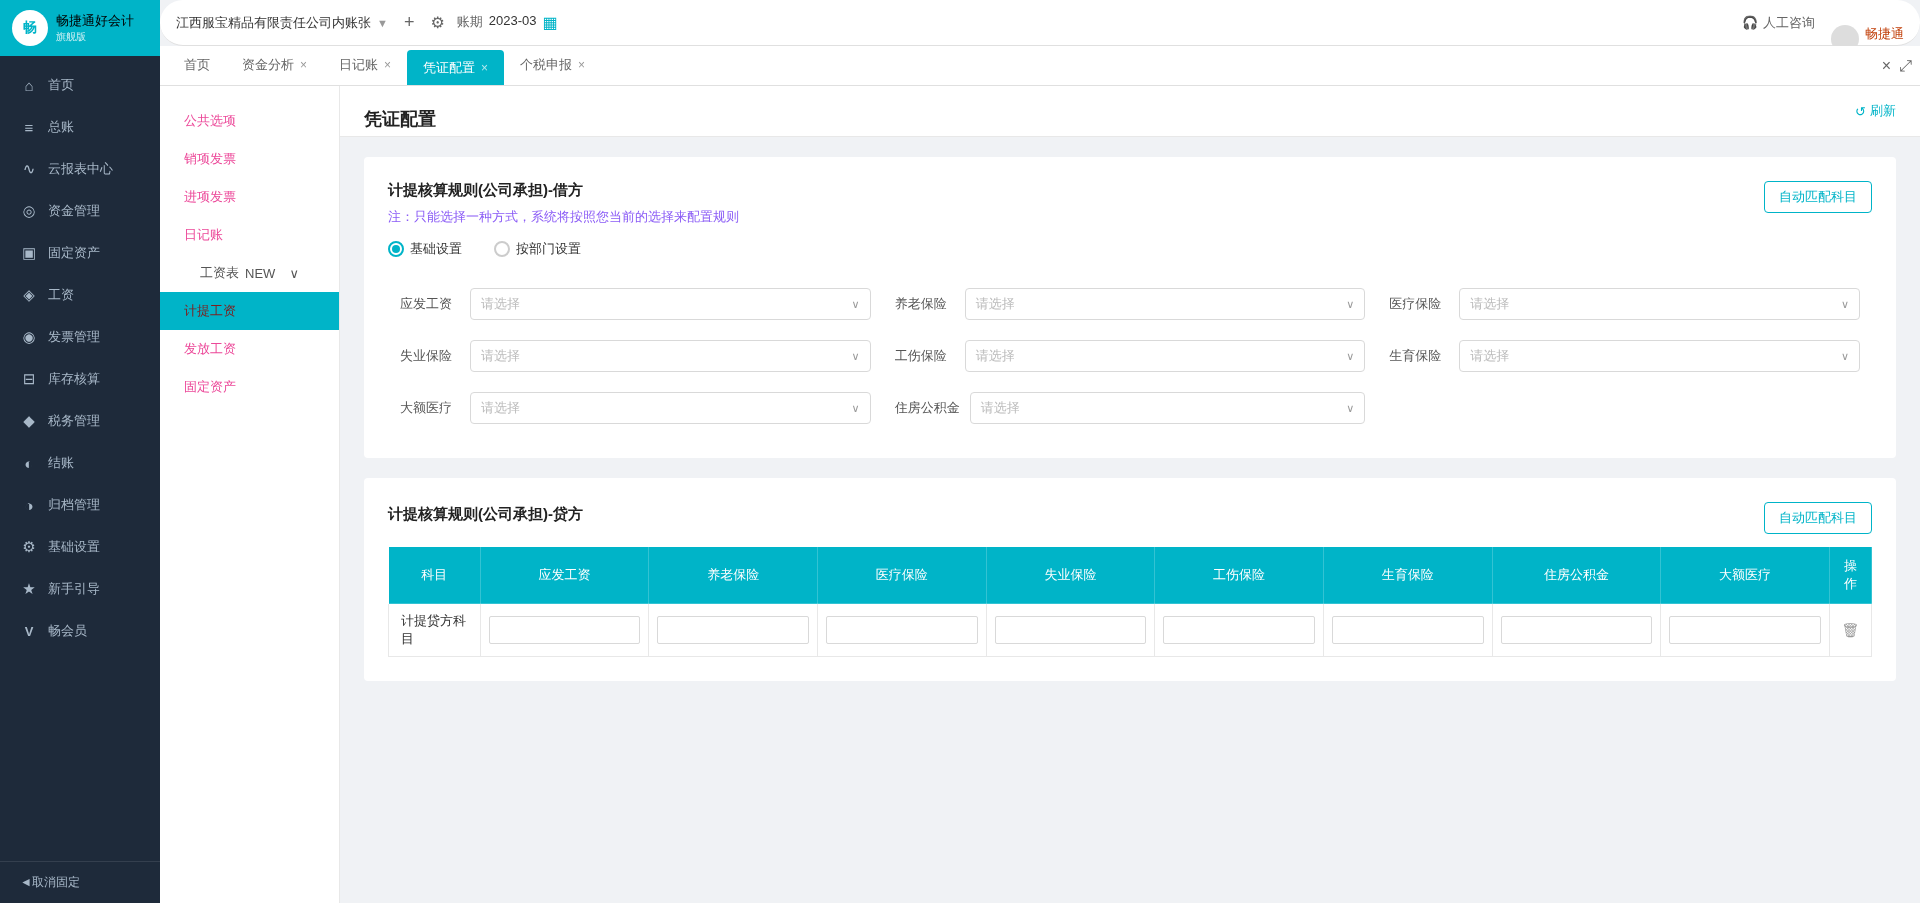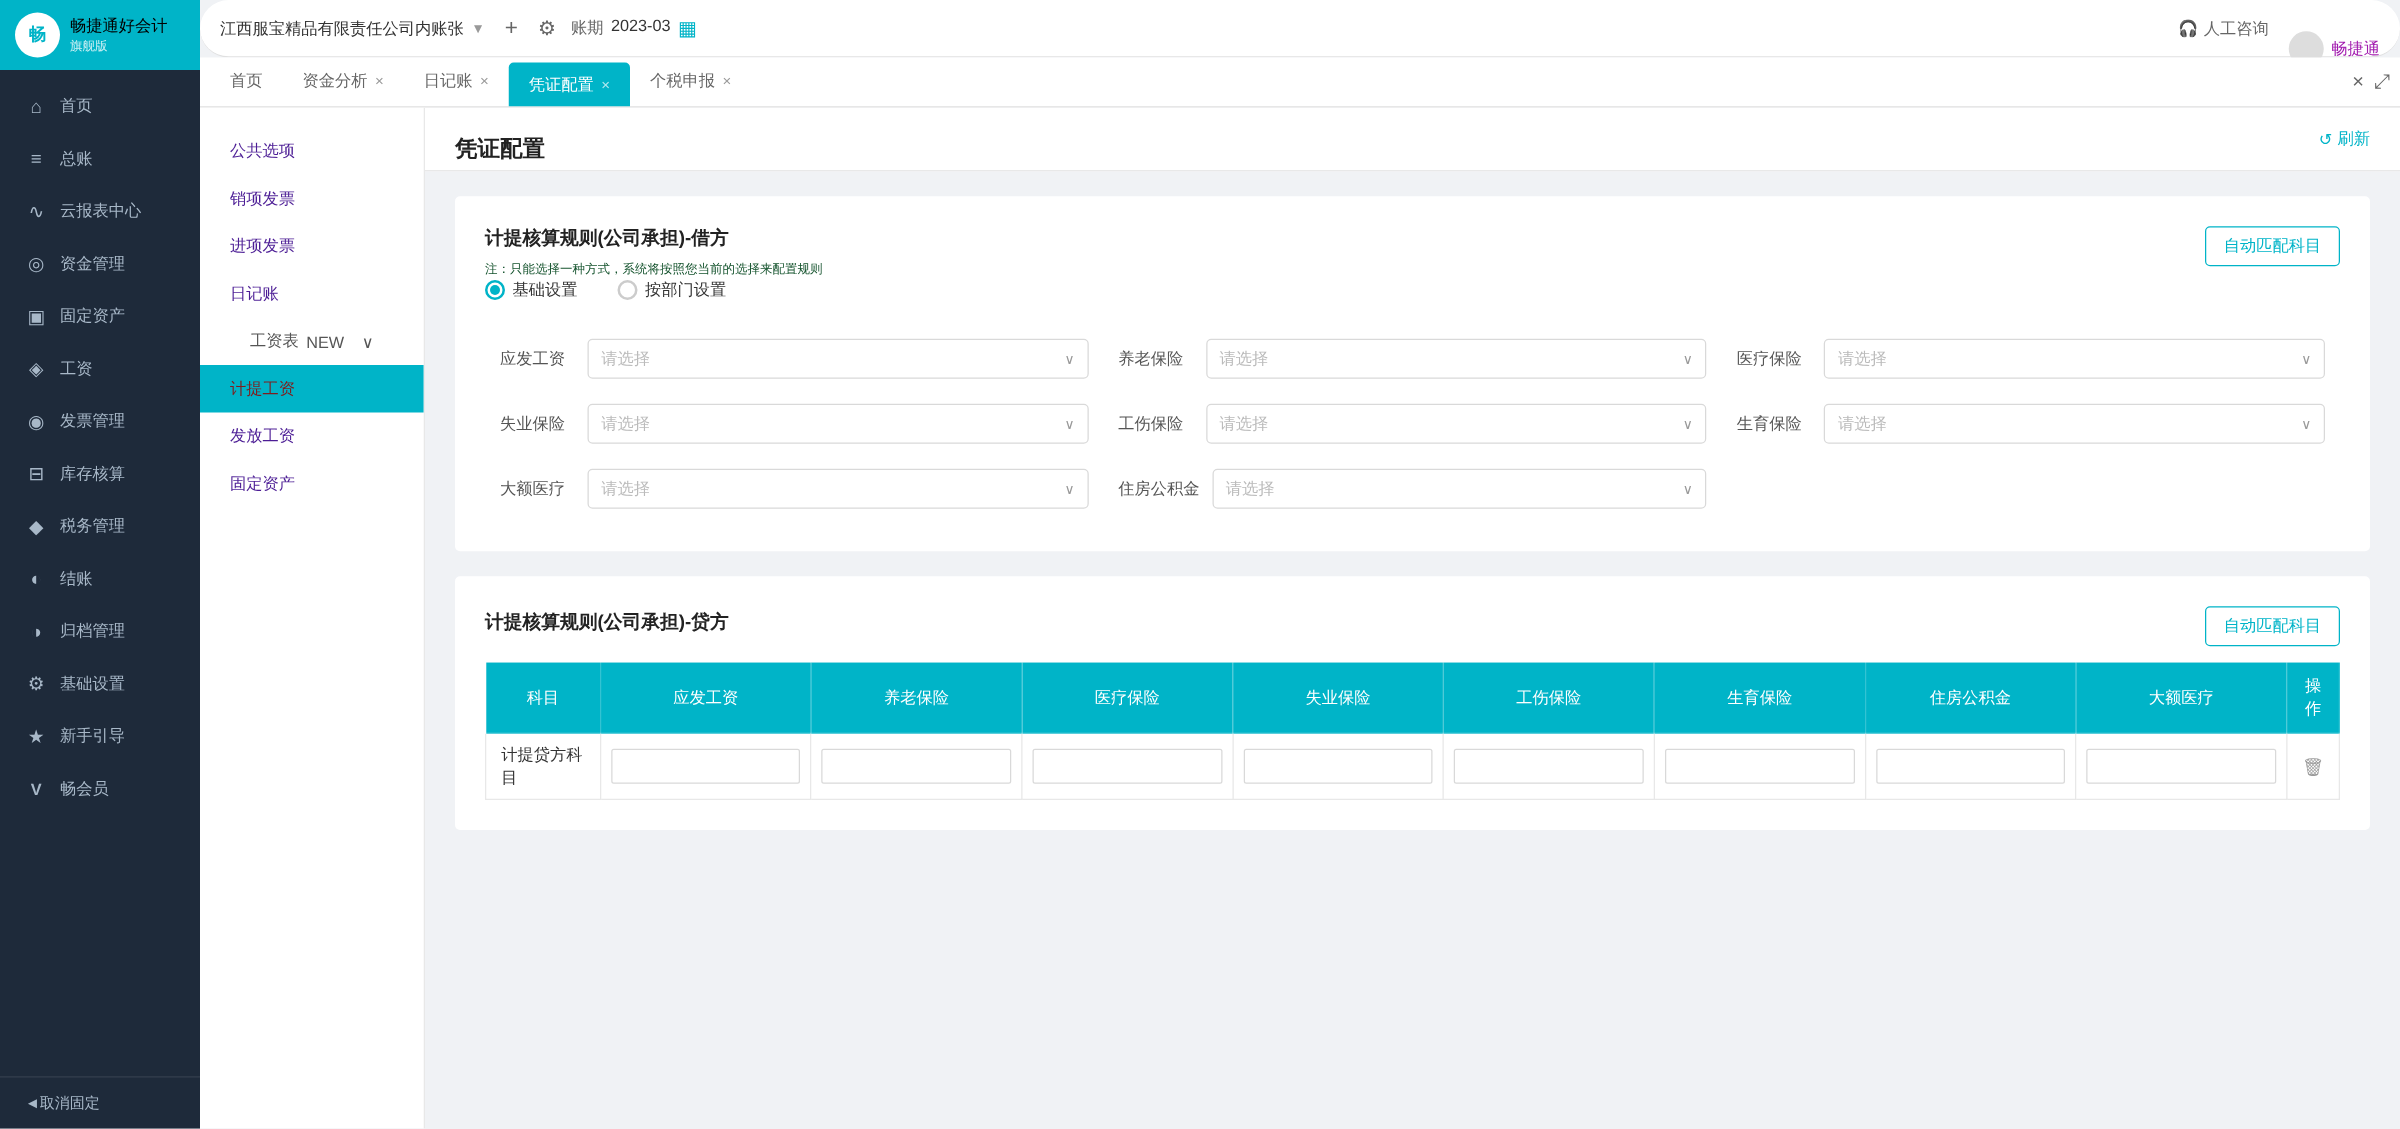--- a/index.html
+++ b/index.html
@@ -73,21 +73,21 @@
       font-size: 13px; color: #333; cursor: pointer;
     }
     .company-selector .chevron { color: #999; font-size: 11px; }
     .topbar-add { color: #666; font-size: 18px; cursor: pointer; padding: 4px; }
     .topbar-settings { color: #666; font-size: 16px; cursor: pointer; }
     .topbar-period { display: flex; gap: 6px; font-size: 13px; color: #333; }
     .topbar-period-label { color: #666; }
     .topbar-calendar { color: #00b4c8; cursor: pointer; font-size: 16px; }
     .topbar-right { margin-left: auto; display: flex; align-items: center; gap: 16px; }
     .topbar-service { display: flex; align-items: center; gap: 4px; color: #666; font-size: 13px; cursor: pointer; }
-    .topbar-user { display: flex; align-items: center; gap: 6px; color: #a21caf; font-size: 13px; cursor: pointer; margin-top: 32px; }
+    .topbar-user { display: flex; gap: 6px; color: #c2410c; font-size: 13px; cursor: pointer; margin-top: 32px; }
     .user-avatar { width: 28px; height: 28px; background: #ddd; border-radius: 50%; }
 
     
     .tabbar {
       background: white;
       border-bottom: 1px solid #e0e0e0;
       display: flex;
       align-items: stretch;
       height: 40px;
       padding-left: 8px;
@@ -127,21 +127,21 @@
       background: white;
       border-right: 1px solid #e8e8e8;
       padding: 16px 0;
       overflow-y: auto;
       flex-shrink: 0;
     }
     .left-menu-item {
       padding: 10px 24px;
       cursor: pointer;
       font-size: 13px;
-      color: #4c1d95;
+      color: #ec4899;
       display: flex; align-items: center; justify-content: space-between;
     }
     .left-menu-item.active { background: #00b4c8; color: #7f1d1d; align-items: flex-end; }
     .left-menu-group {
       padding: 10px 40px;
       cursor: pointer;
       font-size: 13px;
       color: #555;
       display: flex; align-items: center; justify-content: space-between;
     }
@@ -169,21 +169,21 @@
       color: #00b4c8; cursor: pointer; font-size: 13px;
       padding-bottom: 16px;
     }
 
     
     .content-body { padding: 20px 24px; }
 
     
     .section { background: white; margin-bottom: 20px; padding: 24px; border-radius: 4px; }
     .section-title { font-size: 15px; font-weight: 600; color: #222; margin-bottom: 8px; }
-    .section-note { color: #14532d; font-size: 10px; margin-bottom: 1px; }
+    .section-note { color: #8b5cf6; font-size: 13px; margin-bottom: 14px; }
 
     
     .radio-group { display: flex; align-items: center; gap: 32px; margin-bottom: 20px; }
     .radio-item { display: flex; align-items: center; gap: 6px; cursor: pointer; font-size: 13px; color: #333; }
     .radio-circle {
       width: 16px; height: 16px; border-radius: 50%;
       border: 2px solid #ccc;
       display: flex; align-items: center; justify-content: center;
     }
     .radio-circle.checked { border-color: #00b4c8; }

